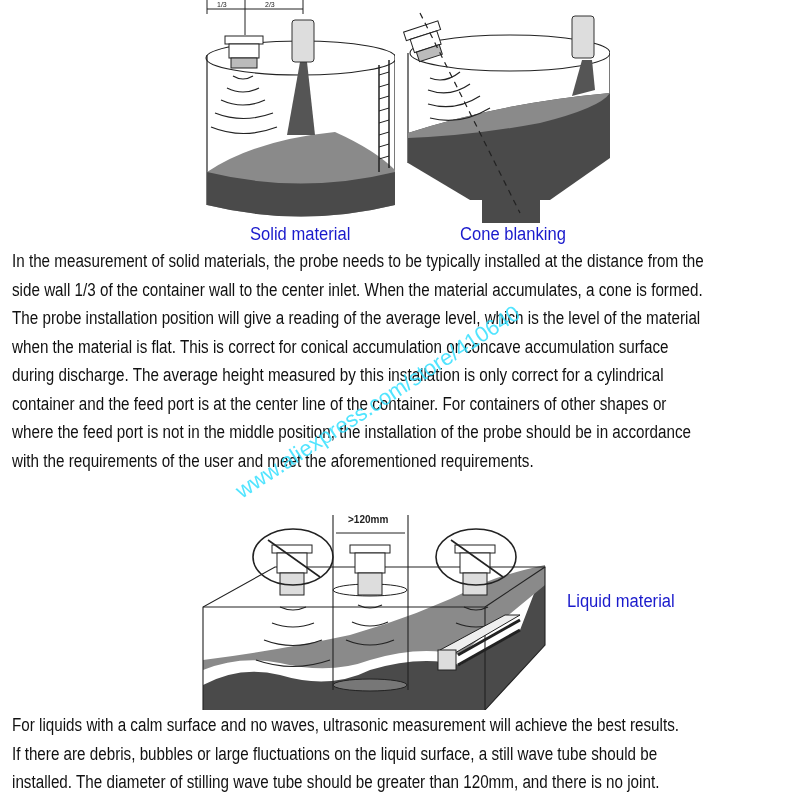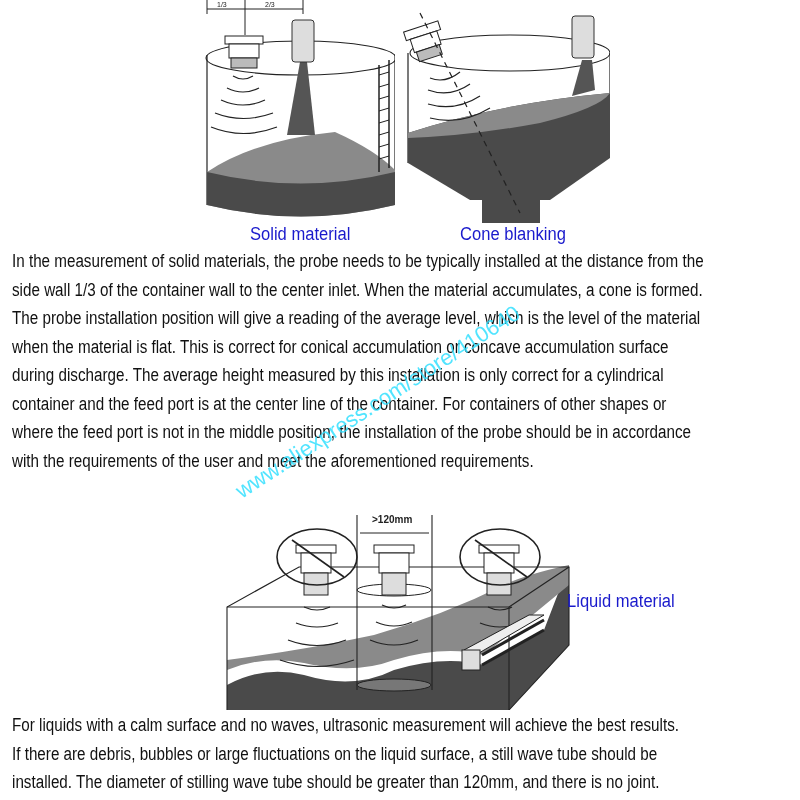--- a/index.html
+++ b/index.html
@@ -99,21 +99,21 @@
   <span class="line">The probe installation position will give a reading of the average level, which is the level of the material</span>
   <span class="line">when the material is flat. This is correct for conical accumulation or concave accumulation surface</span>
   <span class="line">during discharge. The average height measured by this installation is only correct for a cylindrical</span>
   <span class="line">container and the feed port is at the center line of the container. For containers of other shapes or</span>
   <span class="line">where the feed port is not in the middle position, the installation of the probe should be in accordance</span>
   <span class="line">with the requirements of the user and meet the aforementioned requirements.</span>
 </div>
 
 <div class="watermark">www.aliexpress.com/store/410640</div>
 
-<div class="fig" style="left:224px;top:495px;width:350px;height:215px;">
+<div class="fig" style="left:200px;top:495px;width:350px;height:215px;">
   <svg width="350" height="215" viewBox="0 0 350 215">
 
     <path d="M3 190 Q40 170 80 180 Q130 195 170 175 Q220 160 260 170 L320 135 L345 70 L345 150 L285 215 L3 215 Z" fill="#4a4a4a"></path>
     <path d="M3 175 Q40 160 80 168 Q130 180 170 165 Q220 150 260 160 L345 90 L345 70 Q300 80 280 90 Q220 120 150 140 Q80 155 3 165 Z" fill="#8a8a8a"></path>
 
     <polyline points="3,215 3,112 75,72 345,72 345,150 285,215" fill="none" stroke="#222" stroke-width="1.1"></polyline>
     <line x1="3" y1="112" x2="285" y2="112" stroke="#222" stroke-width="1.1"></line>
     <line x1="285" y1="112" x2="345" y2="72" stroke="#222" stroke-width="1.1"></line>
     <line x1="285" y1="112" x2="285" y2="215" stroke="#222" stroke-width="1.1"></line>
 

